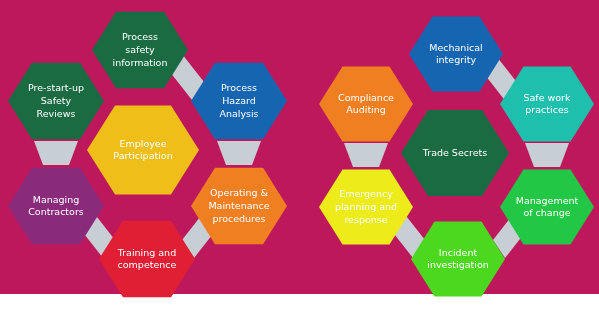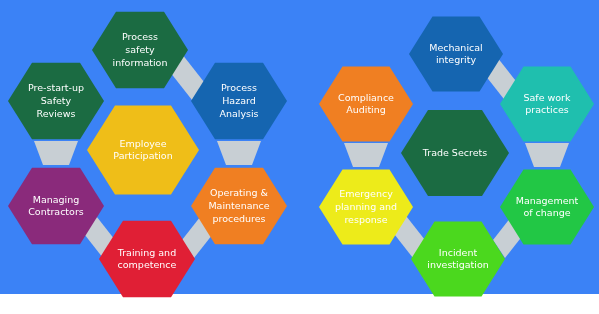--- a/index.html
+++ b/index.html
@@ -1,17 +1,17 @@
 <!DOCTYPE html>
 <html><head>
 <meta charset="utf-8">
 <style>
   html,body{margin:0;padding:0;background:#ffffff;}
   body{width:599px;height:314px;overflow:hidden;font-family:"DejaVu Sans",sans-serif;}
-  #stage{position:relative;width:599px;height:294px;background:#3b82f6;}
+  #stage{position:relative;width:599px;height:294px;background:#be185d;}
   svg.diagram{position:absolute;top:0;left:0;width:599px;height:314px;}
   .hexlabel{fill:#ffffff;font-family:"DejaVu Sans",sans-serif;text-anchor:middle;dominant-baseline:middle;}
 </style>
 </head>
 <body>
 
 <div id="stage">
   <svg class="diagram" viewBox="0 0 599 314">
     <g id="render-root">
         <g>

